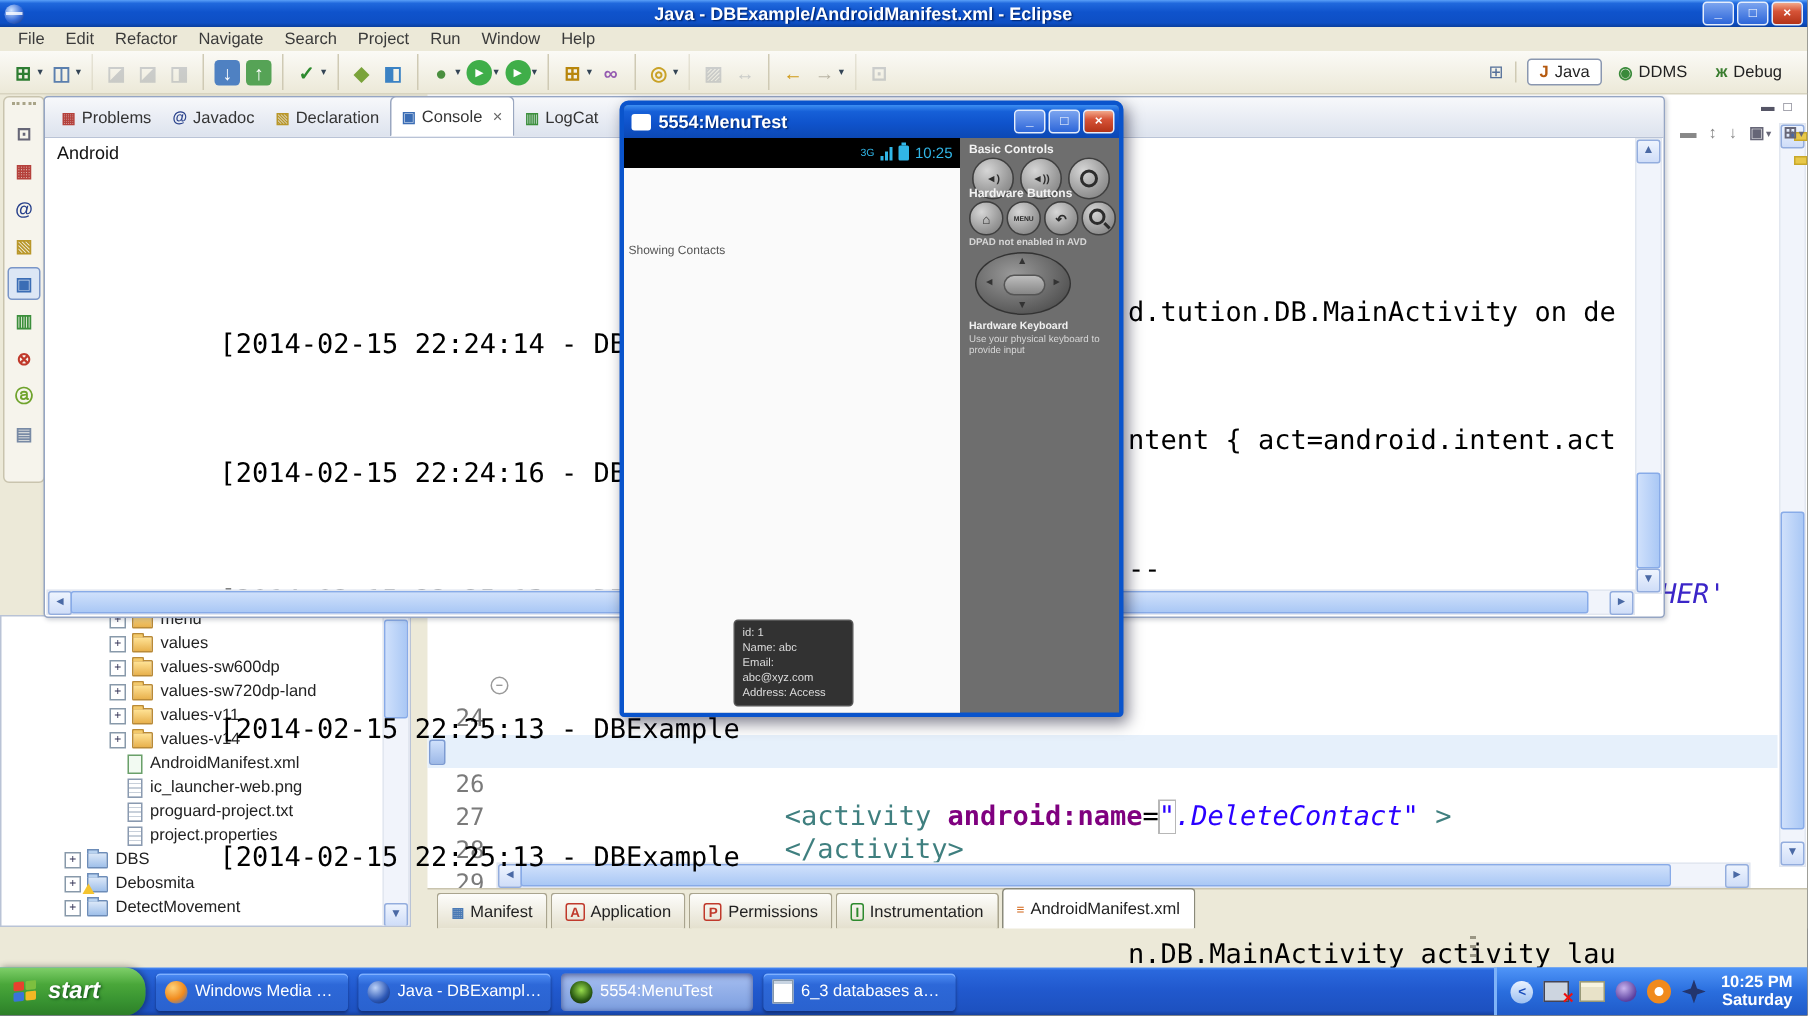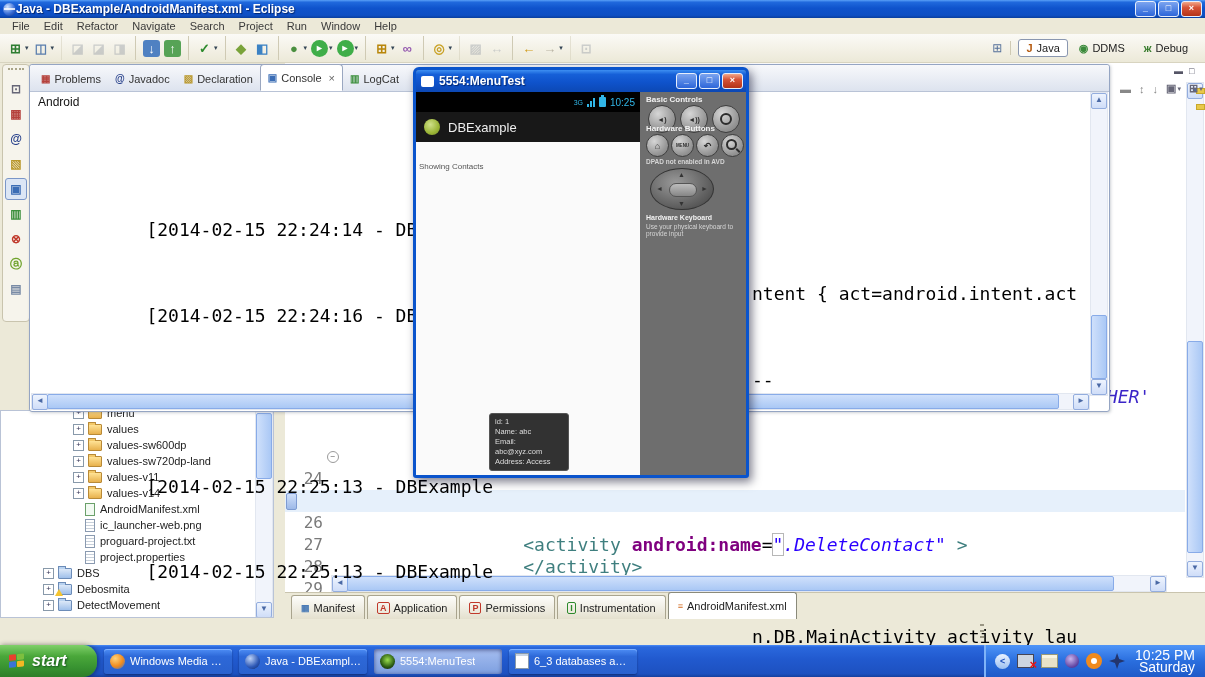--- a/index.html
+++ b/index.html
@@ -5,21 +5,21 @@
   html,body{margin:0;padding:0;background:#444;}
   #screen{position:relative;width:1205px;height:677px;background:#ece9d8;overflow:hidden;
     font-family:"Liberation Sans",sans-serif;-webkit-font-smoothing:antialiased;}
   
   .titlebar{position:absolute;left:0;top:0;right:0;height:18px;display:flex;align-items:center;padding:0 3px;
     background:linear-gradient(180deg,#5aa0f8 0%,#2069dd 12%,#0f53cc 45%,#0e4fc4 85%,#0a3f9e 100%);z-index:40;}
   .ecl-logo{width:13px;height:13px;border-radius:50%;flex:none;
     background:radial-gradient(circle at 35% 30%,#cfe3ff,#3a6fd8 55%,#122f7a);position:relative;}
   .ecl-logo::after{content:"";position:absolute;left:1px;right:1px;top:5px;height:2px;background:rgba(255,255,255,.8);}
   .tb-title{color:#fff;font-weight:bold;font-size:12px;margin-left:0;text-shadow:1px 1px 1px #00256e;flex:1;
-    white-space:nowrap;overflow:hidden;}
+    white-space:nowrap;overflow:hidden;text-align:center;}
   .winbtns{display:flex;gap:2px;}
   .wbtn{width:19px;height:14px;border-radius:3px;border:1px solid #e6eefc;color:#fff;font-size:9px;line-height:12px;
     text-align:center;background:linear-gradient(#7ba4ef,#2d66d9);font-weight:bold;}
   .wbtn.close{background:linear-gradient(#f2a88a,#d65337 40%,#b33318);}
   
   .menubar{position:absolute;left:0;top:18px;right:0;height:16px;background:#ece9d8;display:flex;align-items:center;
     padding-left:5px;font-size:11px;color:#3a3a3a;z-index:40;}
   .menu-item{padding:1px 7px;}
   .toolbar{position:absolute;left:0;top:34px;right:0;height:28px;display:flex;align-items:center;padding:0 5px;
     background:linear-gradient(#fbfaf6,#ece9d8);border-bottom:1px solid #d8d4c0;z-index:40;}
@@ -208,21 +208,21 @@
   .tr{position:relative;flex:none;}
   .tr-chev{width:15px;height:15px;border-radius:50%;background:linear-gradient(#eaf2ff,#9dc0f0);color:#1a4dbb;
     font-size:9px;font-weight:bold;display:flex;align-items:center;justify-content:center;}
   .tr-net{width:15px;height:12px;background:#cdd5e0;border:1px solid #445;}
   .tr-net::after{content:"×";position:absolute;right:-4px;bottom:-5px;color:#e11;font-size:13px;font-weight:bold;}
   .tr-mail{width:15px;height:12px;background:#e8e2c8;border:1px solid #997;box-shadow:inset 0 3px 0 #f8f4e0;}
   .tr-sync{width:14px;height:14px;border-radius:50%;background:radial-gradient(circle at 40% 35%,#c9b4ee,#5b3f9e 70%);}
   .tr-av{width:6px;height:6px;border:5px solid #f08a1d;border-radius:50%;background:#fff;}
   .tr-star{width:16px;height:16px;background:#23356e;
     clip-path:polygon(50% 0,63% 37%,100% 50%,63% 63%,50% 100%,37% 63%,0 50%,37% 37%);}
-  .clock{color:#fff;font-size:14px;line-height:12px;text-align:right;margin-left:3px;}
+  .clock{color:#fff;font-size:11px;line-height:12px;text-align:right;margin-left:3px;font-weight:bold;}
 </style>
 </head>
 <body>
 
 <div id="screen">
 
   <div class="titlebar">
     <span class="ecl-logo"></span>
     <span class="tb-title">Java - DBExample/AndroidManifest.xml - Eclipse</span>
     <span class="winbtns">
@@ -563,20 +563,21 @@
           <span>E</span>
 
         </span>
       </div>
     <div class="c-sub">Android</div>
     <div class="clines">
       
     
         <div class="cline">
           <span class="cl-left">[2014-02-15 22:24:14 - DBExample</span>
+          <span class="cl-right">d.tution.DB.MainActivity on de</span>
         </div>
       
         <div class="cline">
           <span class="cl-left">[2014-02-15 22:24:16 - DBExample</span>
           <span class="cl-right">ntent { act=android.intent.act</span>
         </div>
       
         <div class="cline">
           <span class="cl-left">[2014-02-15 22:25:13 - DBExample</span>
           <span class="cl-right">--</span>
@@ -758,24 +759,20 @@
       <div class="phone">
         <div class="pstatus">
           <span class="p3g">3G</span>
           <span class="pbars">
               <i style="height:3px"></i>
               <i style="height:6px"></i>
               <i style="height:9px"></i>
             </span>
           <span class="pbatt"></span>
           <span class="ptime">10:25</span>
-        </div>
-        <div class="paction">
-          <span class="probot"></span>
-          <span class="papp">DBExample</span>
         </div>
         <div class="pbody">
           <div class="pcaption">Showing Contacts</div>
           <div class="toast">
 
           <div>id: 1</div>
               <div>Name: abc</div>
               <div>Email: abc@xyz.com</div>
               <div>Address: Access</div>
             </div>

